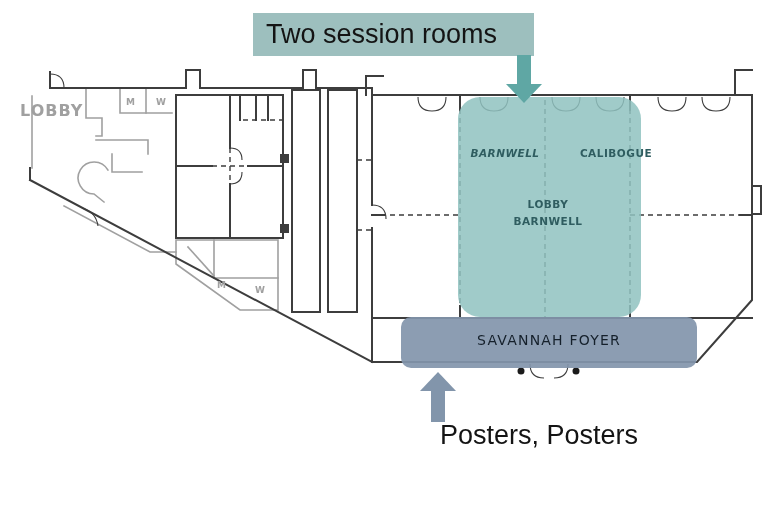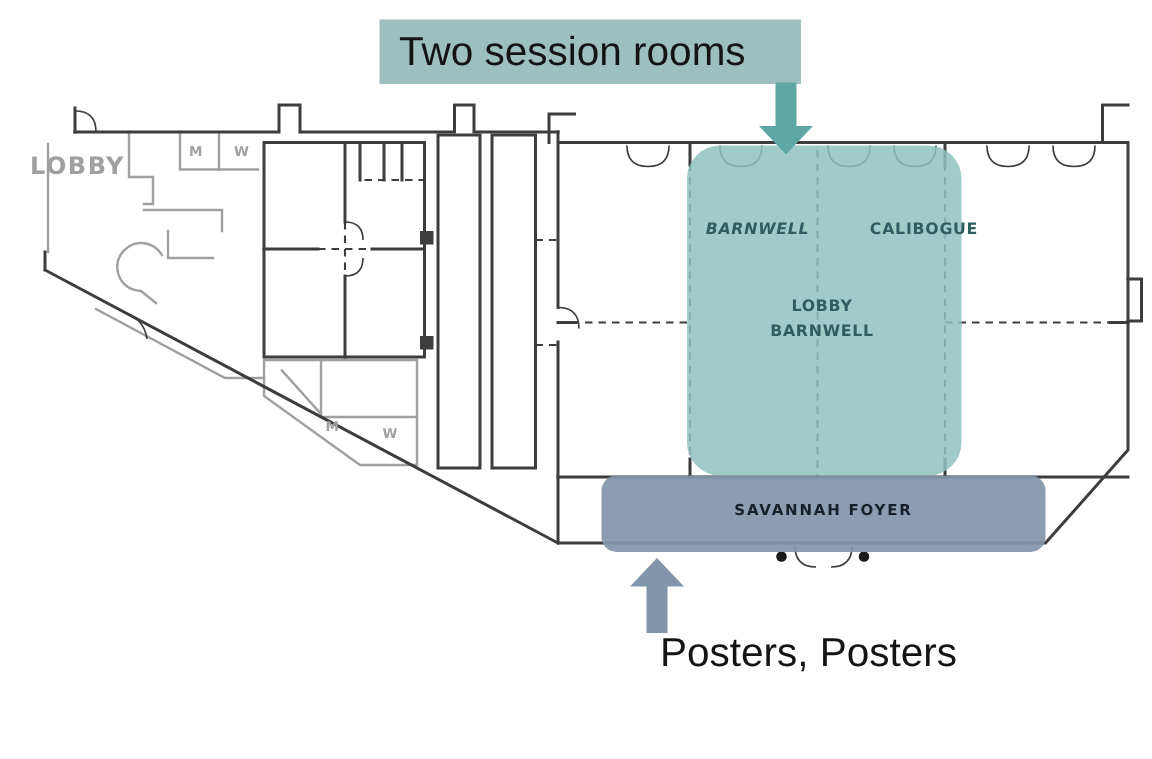--- a/index.html
+++ b/index.html
@@ -33,21 +33,21 @@
     position:absolute;font-family:"DejaVu Sans",sans-serif;font-weight:bold;
     color:var(--plan-gray,#a0a0a0);font-size:16px;letter-spacing:1px;white-space:nowrap;
   }
   .label-barnwell{left:466px;top:147px;width:78px;font-style:italic;}
   .label-calibogue{left:548px;top:147px;width:86px;margin-left:25px;}
   .label-ballroom{left:502px;top:196px;width:92px;line-height:1.6;}
   .label-ballroom span{display:block;}
   .foyer-label{
     position:absolute;left:401px;top:317px;width:296px;height:46px;
     display:flex;align-items:center;justify-content:center;
-    font-family:"DejaVu Sans",sans-serif;font-weight:bold;font-size:10px;
+    font-family:"DejaVu Sans",sans-serif;font-weight:normal;font-size:14px;
     letter-spacing:1.2px;color:#15202b;
   }
   .label-lobby{left:20px;top:101px;}
   .label-m1{left:126px;top:97px;font-size:9px;}
   .label-w1{left:156px;top:97px;font-size:9px;}
   .label-m2{left:217px;top:280px;font-size:9px;}
   .label-w2{left:255px;top:285px;font-size:9px;}
 
   .callout-box{
     position:absolute;left:253px;top:13px;width:281px;height:43px;

